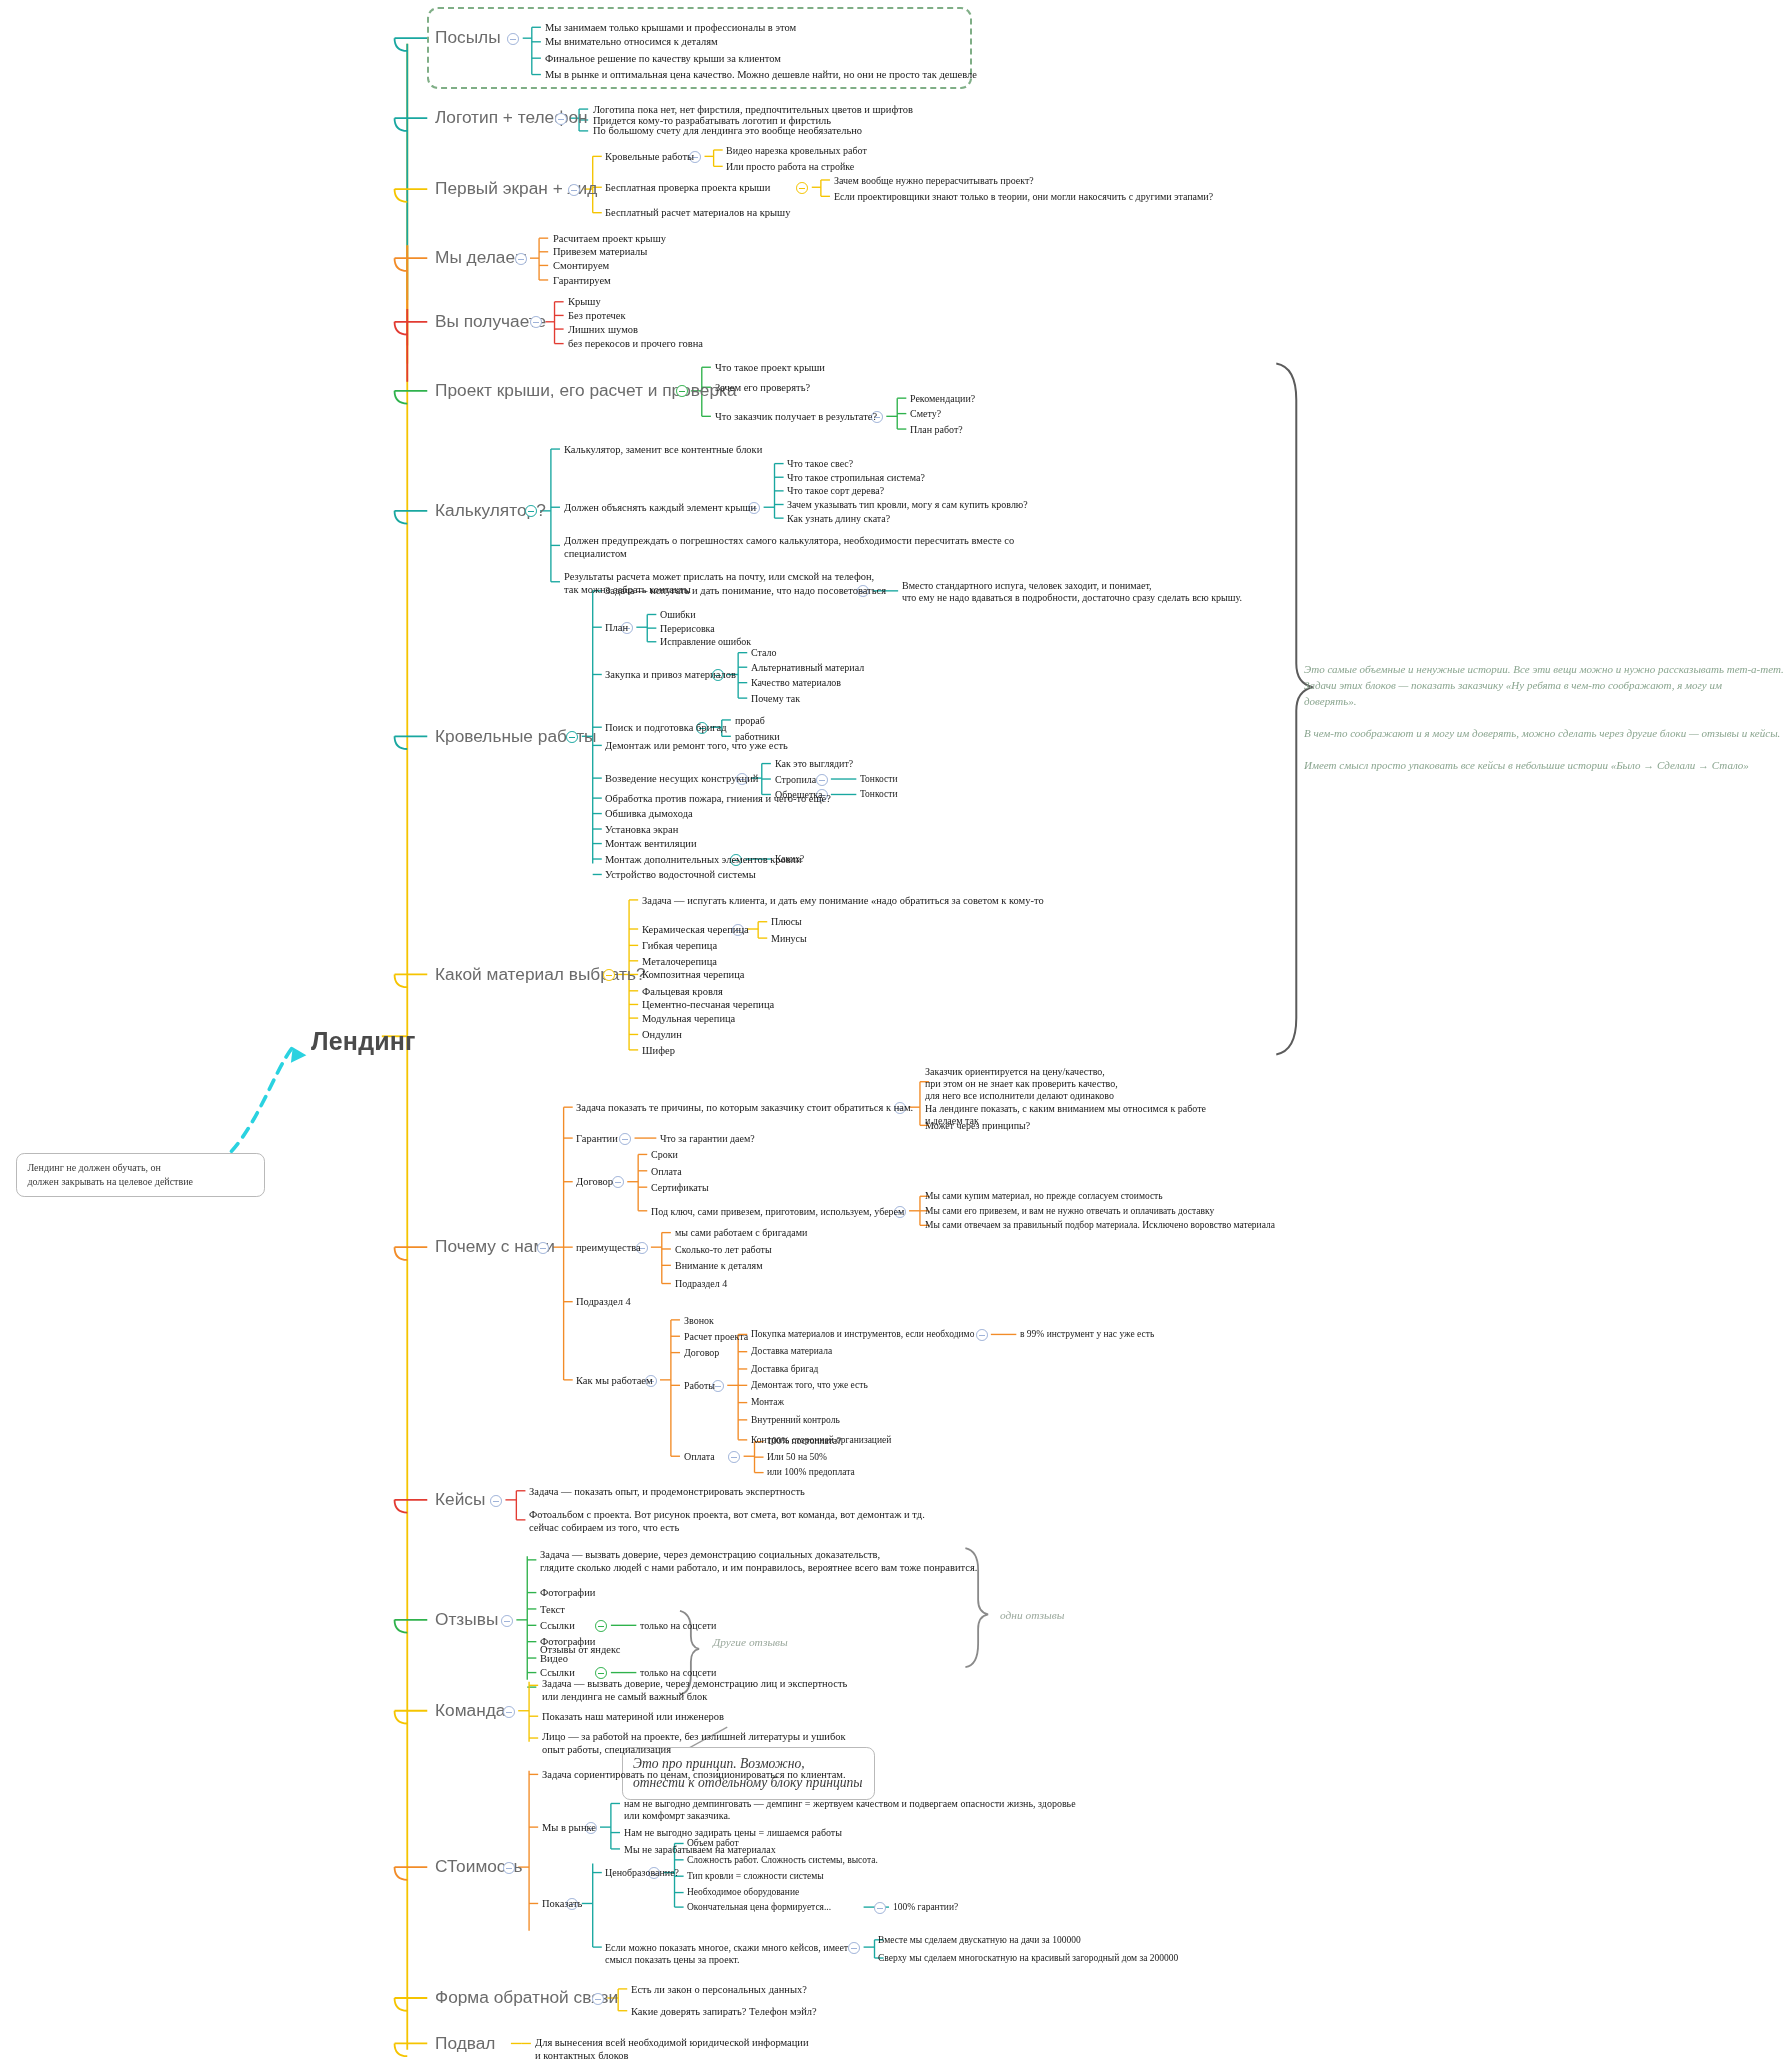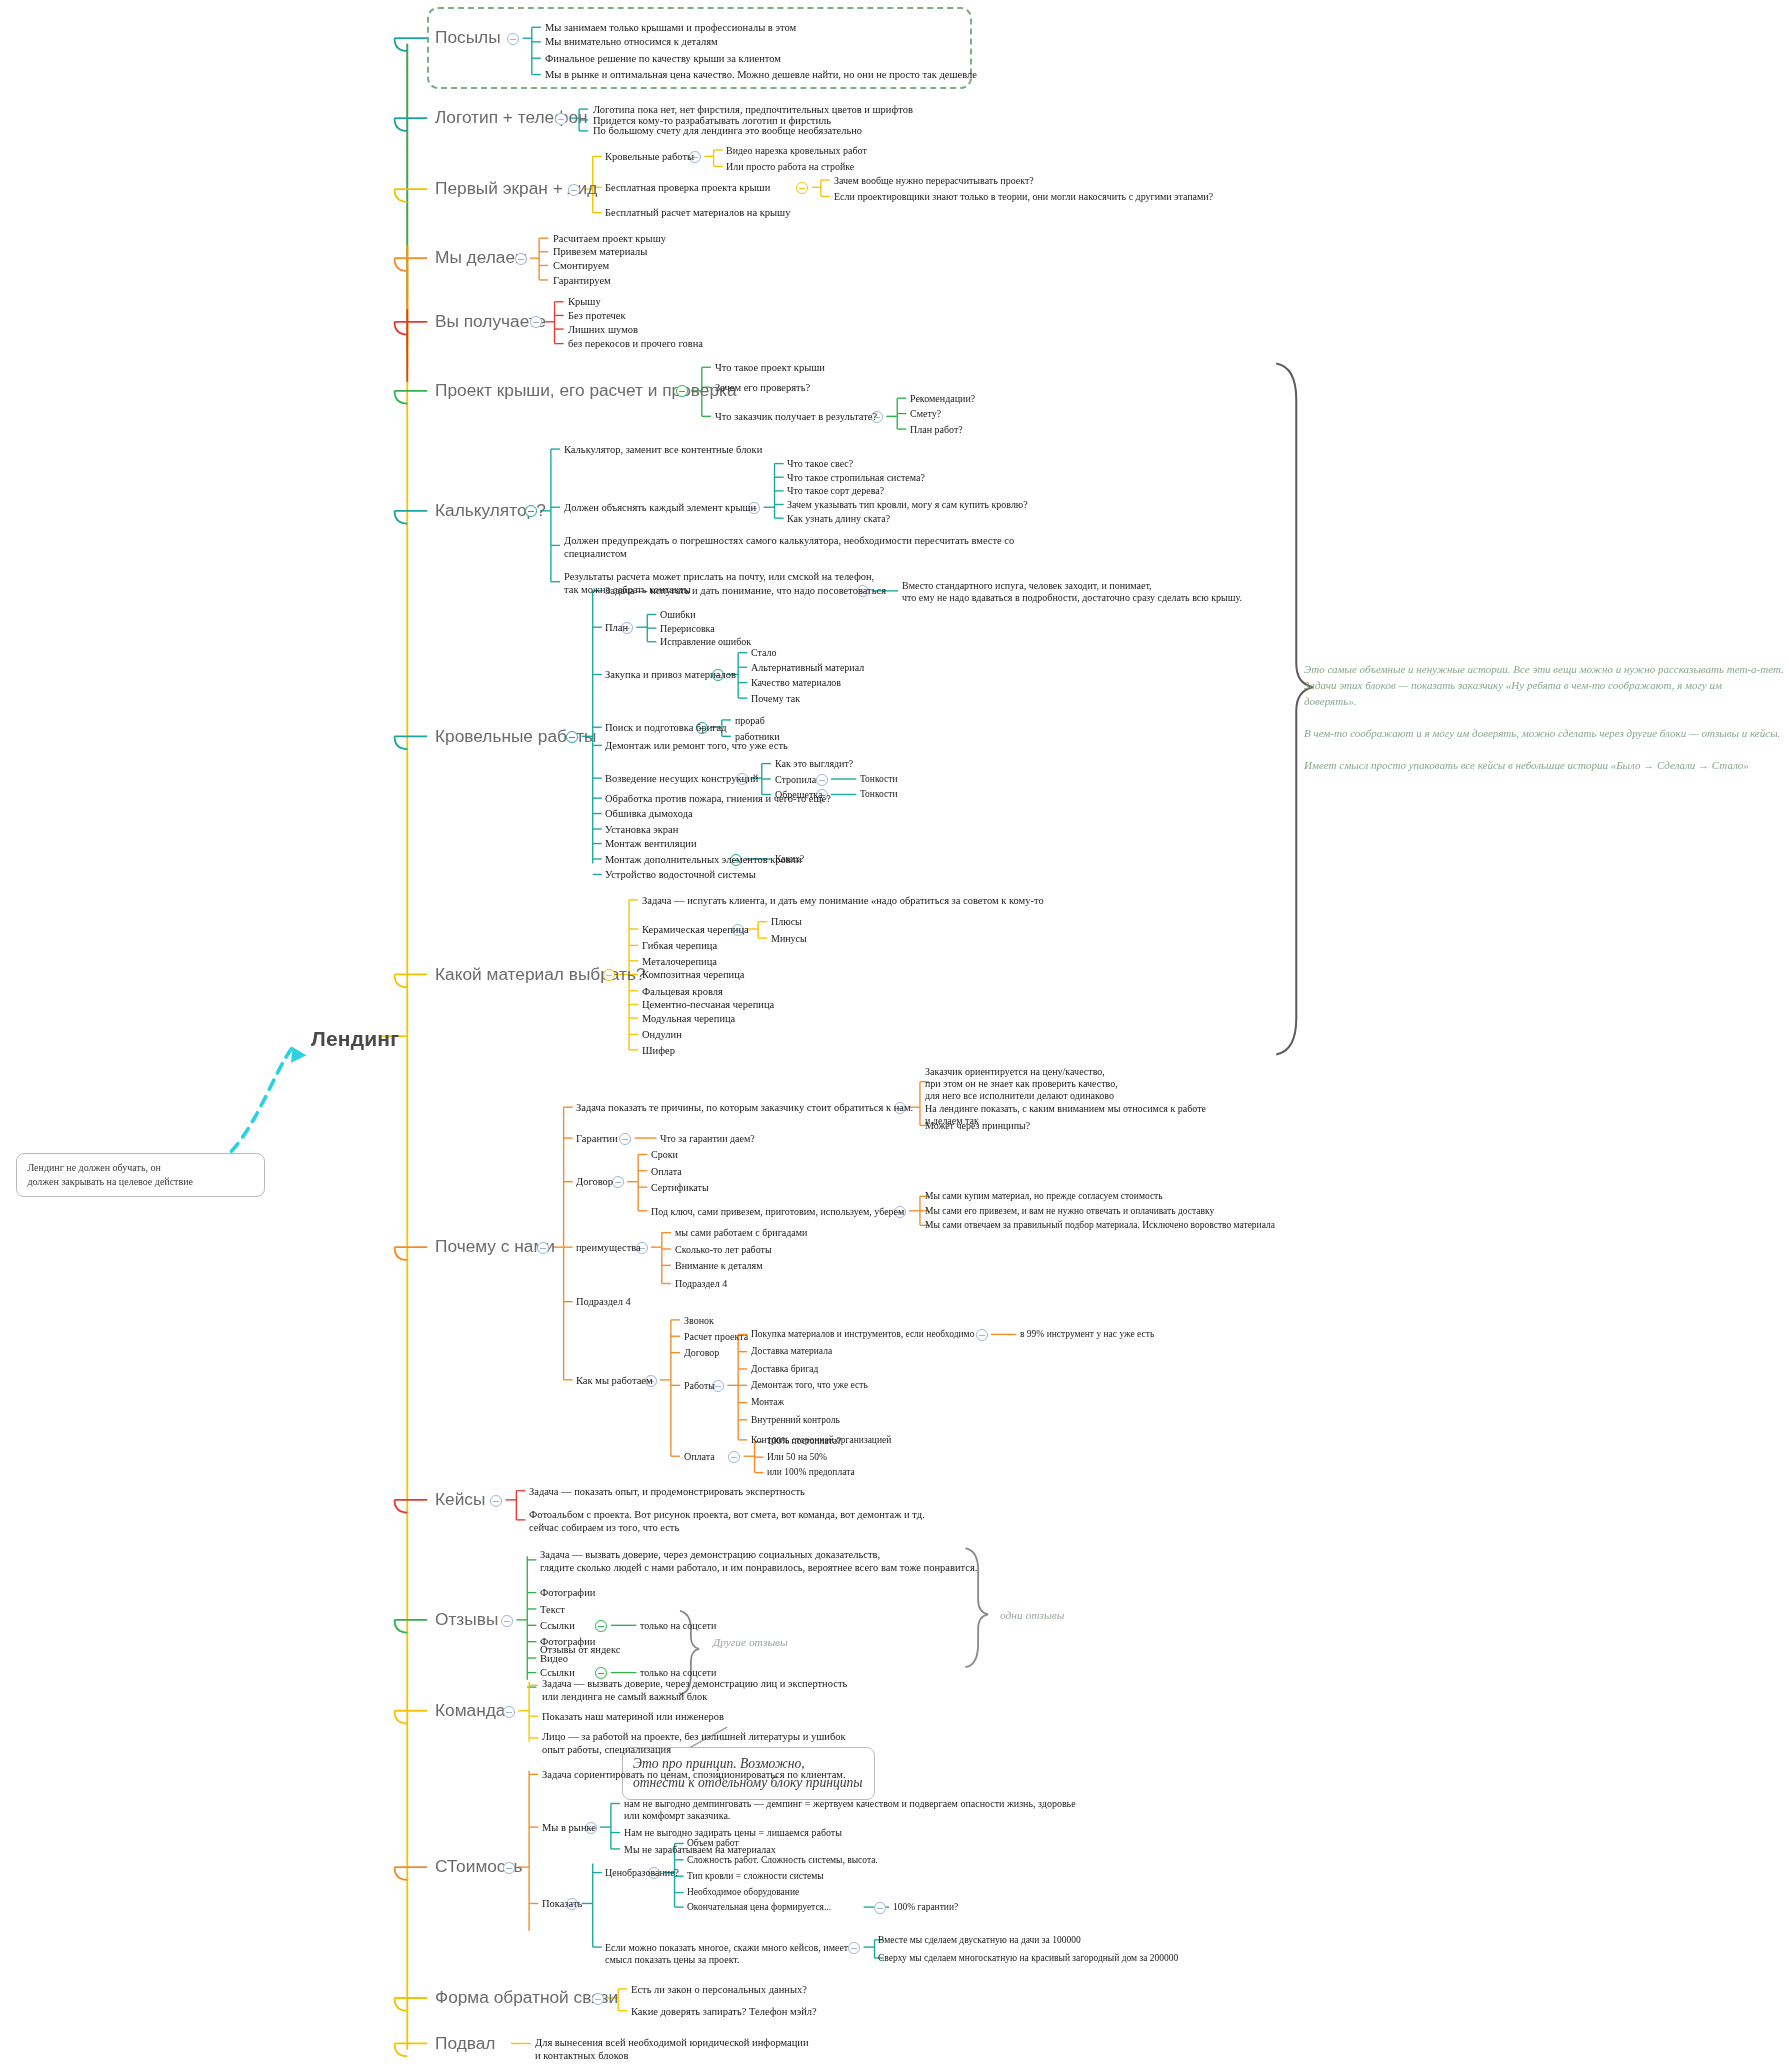--- a/index.html
+++ b/index.html
@@ -8,21 +8,21 @@
     width:1789px;height:2068px;position:relative;overflow:hidden;
     color:#333;
   }
   #canvas{position:absolute;left:0;top:0;width:1789px;height:2068px;}
   svg#wires{position:absolute;left:0;top:0;width:1789px;height:2068px;pointer-events:none;}
 
   
   .node{position:absolute;white-space:pre;line-height:1.22;}
   .root{
     font-family:"Liberation Sans", sans-serif;
-    font-weight:bold;font-size:21px;color:#4a4a4a;letter-spacing:0.2px;
+    font-weight:bold;font-size:25px;color:#4a4a4a;letter-spacing:0.2px;
   }
   .lvl1{
     font-family:"Liberation Sans", sans-serif;
     font-size:17.3px;color:#6b6b6b;font-weight:400;
   }
   .lvl2{font-size:10.5px;color:#1a1a1a;font-family:"Liberation Serif",serif;}
   .lvl3{font-size:10px;color:#1a1a1a;font-family:"Liberation Serif",serif;}
   .lvl4{font-size:9.5px;color:#1a1a1a;font-family:"Liberation Serif",serif;}
 
   

